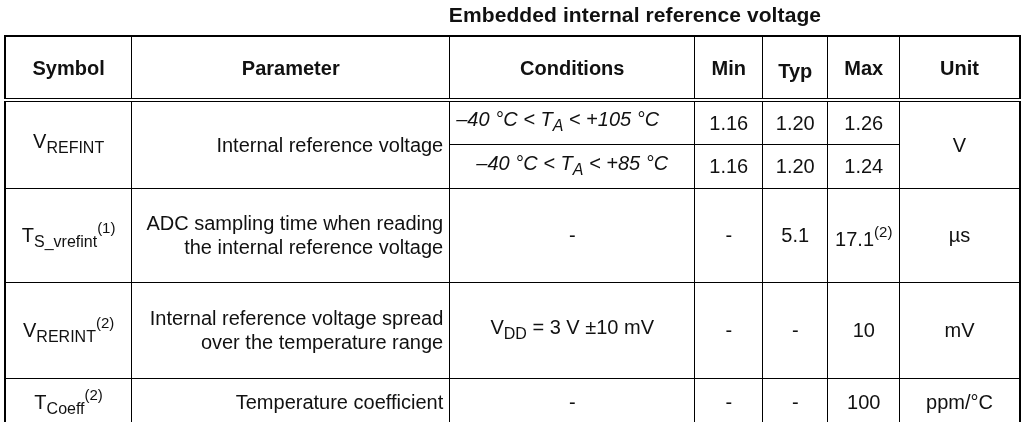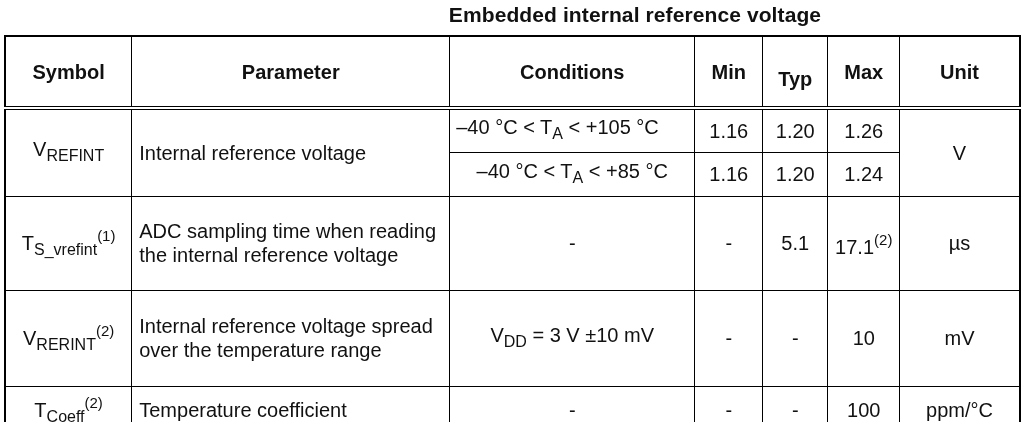--- a/index.html
+++ b/index.html
@@ -7,25 +7,25 @@
          font-family: "Liberation Sans", sans-serif; color: #111; }
   .title { position: absolute; left: 0; width: 1270px; top: 3px; text-align: center;
            font-weight: bold; font-size: 21px; letter-spacing: 0.1px; }
   table { position: absolute; left: 4px; top: 35px; border-collapse: collapse;
           border: 2px solid #000; }
   td, th { border: 1.5px solid #000; padding: 0 6px; font-size: 20px; line-height: 24px; }
   th { font-weight: bold; height: 55px; text-align: center; vertical-align: middle; }
   thead tr { border-bottom: 4px double #000; }
   thead th { border-bottom: 4px double #000; }
   td { text-align: center; vertical-align: middle; }
-  td.param { text-align: left; padding-left: 7px; }
-  td.cond { white-space: nowrap; }
+  td.param { text-align: right; padding-left: 7px; }
+  td.cond { white-space: nowrap; font-style: italic; }
   .sub { font-size: 16px; vertical-align: -5px; }
   .sup { font-size: 15px; vertical-align: 9px; }
-  .typ-h { padding-top: 14px; }
+  .typ-h { padding-top: 6px; }
 </style>
 </head>
 <body>
 
 <div class="title">Embedded internal reference voltage</div>
 
 <table>
   <colgroup>
     <col style="width:126px">
     <col style="width:318px">

